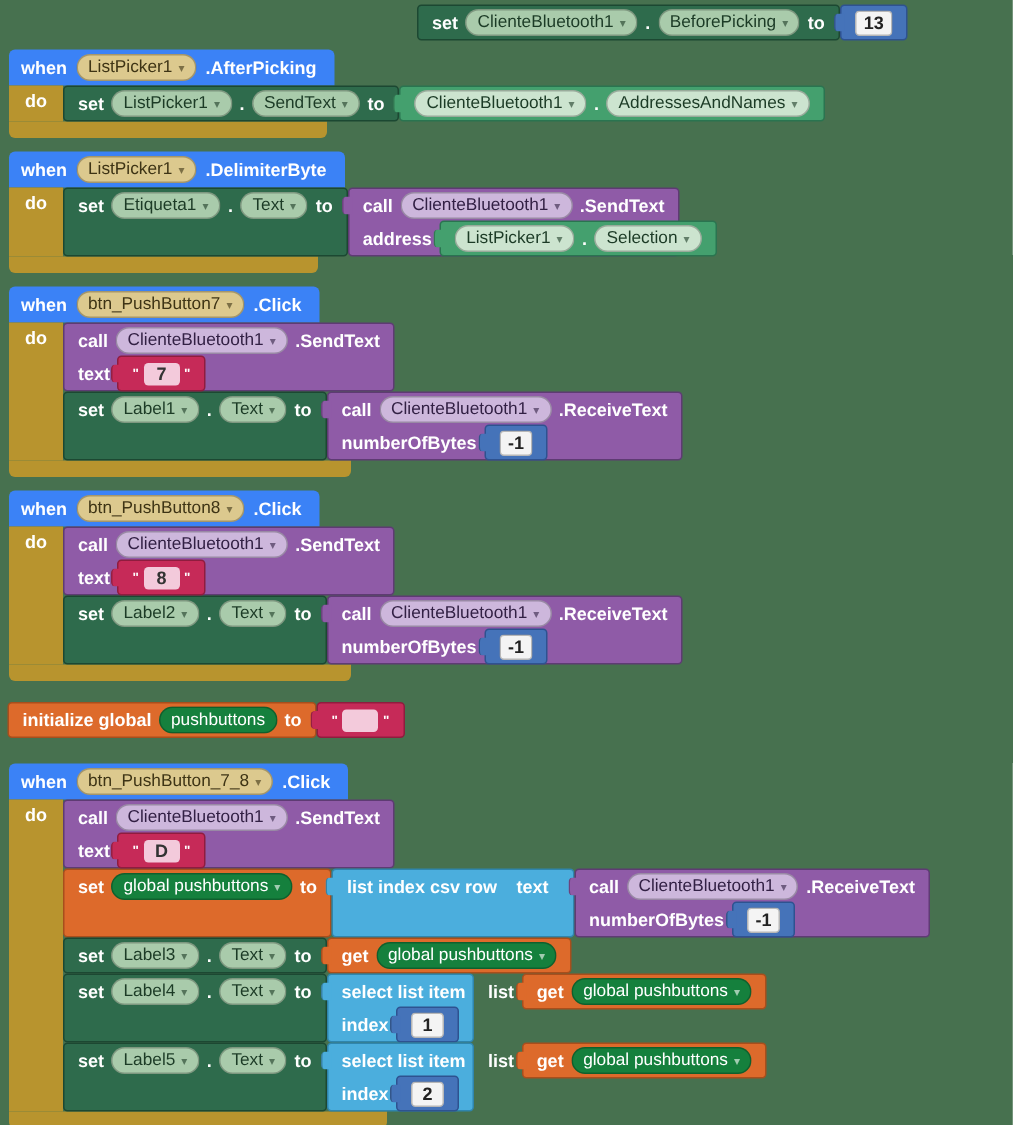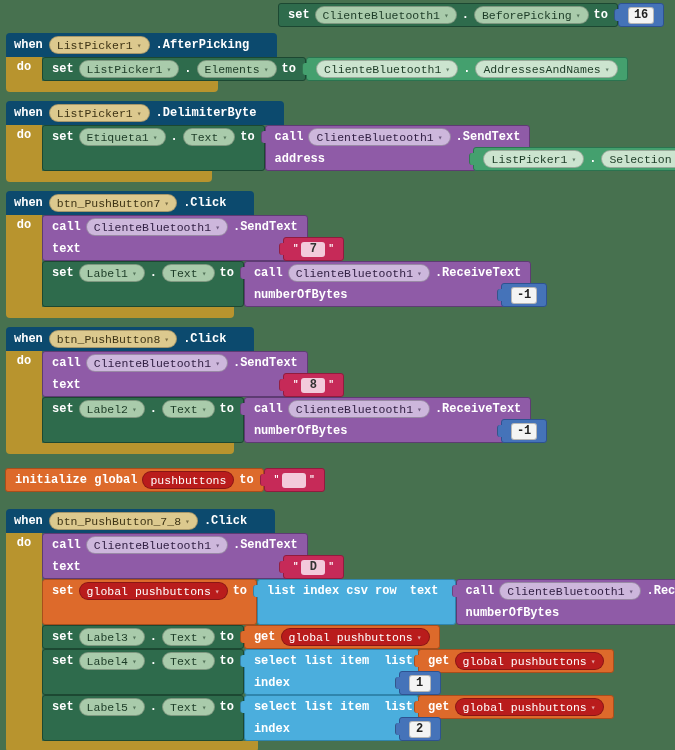--- a/index.html
+++ b/index.html
@@ -1,49 +1,49 @@
 <!DOCTYPE html>
 <html><head>
 <meta charset="utf-8">
 <style>
   html,body{margin:0;padding:0}
   .workspace{position:relative;width:675px;height:750px;background:#47714F;overflow:hidden;
-    font-family:Liberation Mono, monospace;font-size:12px}
+    font-family:Liberation Sans, sans-serif;font-size:12px}
   .kw{color:#fff;font-weight:bold;white-space:nowrap}
   .line{display:flex;align-items:center;gap:5px;height:22px;padding:0 2px;white-space:nowrap}
-  .p-row{justify-content:space-between}
+  .p-row{justify-content:flex-start}
   .blk{position:relative;display:flex;flex-direction:column;align-items:stretch;width:fit-content;
     padding:0 7px;border-radius:3px;border:1px solid rgba(0,0,0,.35);box-sizing:border-box}
   .setter{background:#2E6B4C;border-color:#1C4832}
   .getter{background:#44A06E;border-color:#2A7450}
   .method{background:#8F5BA7;border-color:#5E3B73}
   .str{background:#C62A58;border-color:#8F1C3E}
   .num{background:#4573B9;border-color:#2E5290}
   .varb{background:#DD6A2B;border-color:#A84E1C}
   .list{background:#4BAEDD;border-color:#2F85AD}
   .plug{z-index:1}
   .plug::before{content:"";position:absolute;left:-5px;top:5px;width:6px;height:12px;
     border-radius:3px 0 0 3px;background:inherit;border-left:1px solid rgba(0,0,0,.25)}
   .pill{display:inline-flex;align-items:center;gap:4px;border-radius:9px;padding:0 7px;height:16px;
     font-size:11.5px;white-space:nowrap;border:1px solid rgba(0,0,0,.25)}
   .tan{background:#DCC98E;color:#3E3415}
   .sage{background:#A9CBAB;color:#1C3B26}
   .pale{background:#CCE4CF;color:#1C3B26}
   .lav{background:#CDB7DC;color:#322044}
-  .opill{background:#b91c1c;color:#fff}
+  .opill{background:#15803d;color:#fff}
   .dd{font-size:8px;opacity:.6}
   .numfield{background:#F4F4F4;color:#222;border:1px solid rgba(0,0,0,.25);border-radius:3px;
     padding:0 5px;min-width:10px;height:15px;line-height:15px;font-weight:bold;text-align:center}
   .strfield{background:#F3CADB;color:#333;border-radius:3px;padding:0 6px;min-width:12px;height:15px;
     line-height:15px;font-weight:bold;text-align:center}
   .q{color:#fff;font-size:9px;font-weight:bold}
   .attach-row{display:flex;align-items:stretch;width:fit-content;position:relative}
   .event{width:fit-content}
-  .ev-head{display:flex;align-items:center;gap:6px;background:#0c4a6e;border-radius:4px 4px 0 0;
-    padding:2px 28px 2px 8px;width:fit-content;height:24px;box-sizing:border-box}
+  .ev-head{display:flex;align-items:center;gap:6px;background:#3b82f6;border-radius:4px 4px 0 0;
+    padding:2px 12px 2px 8px;width:fit-content;height:24px;box-sizing:border-box}
   .ev-body{display:flex;align-items:stretch}
   .ev-do{width:36px;background:#B8942E;display:flex;justify-content:center;
     align-items:flex-start;padding-top:3px;box-sizing:border-box}
   .ev-foot{height:11px;background:#B8942E;border-radius:0 0 4px 4px}
   .ev-stack{display:flex;flex-direction:column;align-items:flex-start}
 </style>
 </head>
 <body>
 
 <div class="workspace">
@@ -59,21 +59,21 @@
         <span class="kw">.</span>
         <span class="pill sage">
             <span>BeforePicking</span>
             <span class="dd">▾</span>
           </span>
         <span class="kw">to</span>
       </div>
     </div>
     <div class="blk num plug">
       <div class="line">
-          <span class="numfield">16</span>
+          <span class="numfield">13</span>
         </div>
     </div>
   </div>
 
   <div class="event" style="margin:6px 0 0 6px">
     <div class="ev-head">
       <span class="kw">when</span>
       <span class="pill tan">
           <span>ListPicker1</span>
           <span class="dd">▾</span>
@@ -88,21 +88,21 @@
         <div class="attach-row">
           <div class="blk setter">
             <div class="line">
               <span class="kw">set</span>
               <span class="pill sage">
                   <span>ListPicker1</span>
                   <span class="dd">▾</span>
                 </span>
               <span class="kw">.</span>
               <span class="pill sage">
-                  <span>Elements</span>
+                  <span>SendText</span>
                   <span class="dd">▾</span>
                 </span>
               <span class="kw">to</span>
             </div>
           </div>
           <div class="blk getter plug">
             <div class="line">
               <span class="pill pale">
                   <span>ClienteBluetooth1</span>
                   <span class="dd">▾</span>

